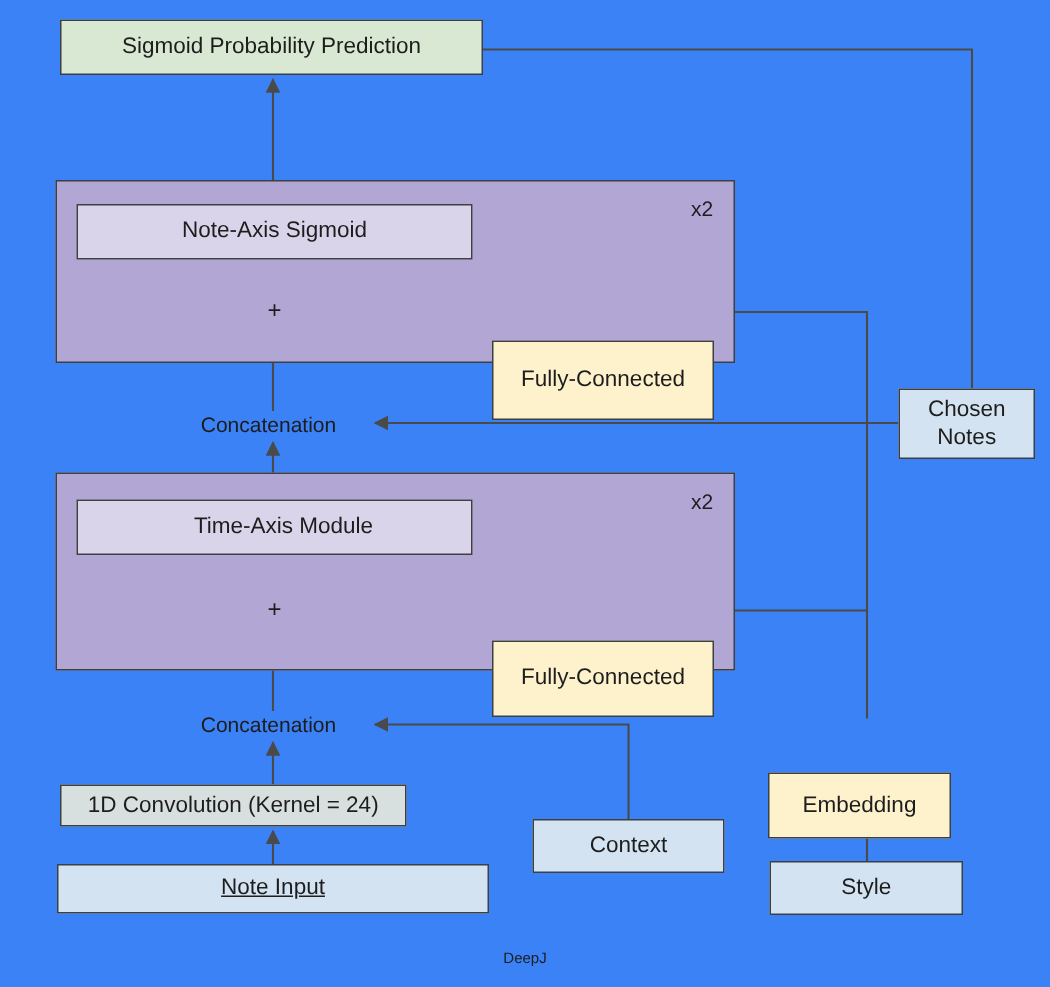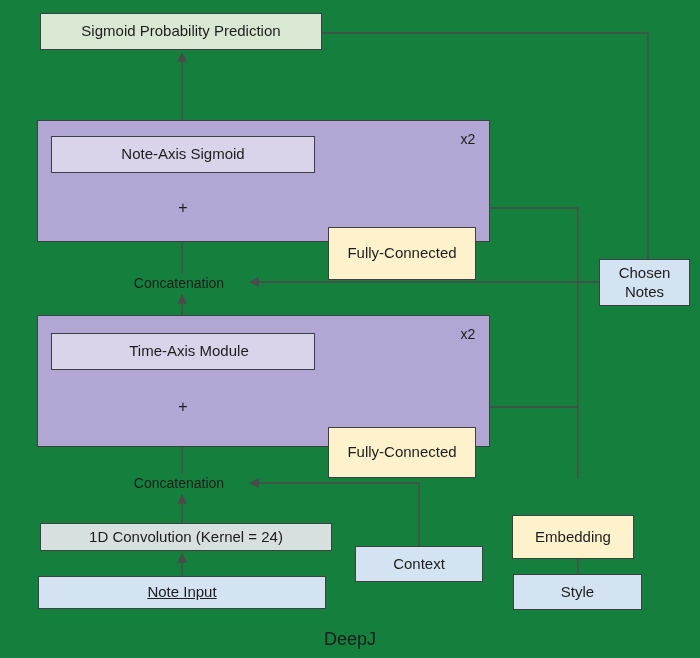--- a/index.html
+++ b/index.html
@@ -6,21 +6,21 @@
     margin: 0;
     padding: 0;
     background: #ffffff;
     font-family: "Liberation Sans", "DejaVu Sans", sans-serif;
     color: #1d1d1d;
   }
   .canvas {
     position: relative;
     width: 700px;
     height: 658px;
-    background: #15803d;
+    background: #3b82f6;
     overflow: hidden;
   }
   .connectors {
     position: absolute;
     left: 0; top: 0;
     width: 700px; height: 658px;
     pointer-events: none;
   }
   .node {
     position: absolute;
@@ -57,26 +57,26 @@
   .fc1          { left: 328px; top: 182px; width: 148px; height: 53px; }
   .plus1        { left: 173px; top: 198px; width: 20px;  height: 20px; font-size: 16px; }
   .concat-upper { left: 118px; top: 274px; width: 122px; height: 18px; font-size: 14px; }
   .chosen       { left: 599px; top: 259px; width: 91px;  height: 47px; padding: 2px 6px; }
   .purple2      { left: 37px;  top: 315px; width: 453px; height: 132px; }
   .time-module  { left: 51px;  top: 333px; width: 264px; height: 37px; padding-left: 12px; }
   .x2-lower     { left: 450px; top: 324px; width: 36px;  height: 20px; font-size: 14px; }
   .fc2          { left: 328px; top: 382px; width: 148px; height: 51px; }
   .plus2        { left: 173px; top: 397px; width: 20px;  height: 20px; font-size: 16px; }
   .concat-lower { left: 118px; top: 474px; width: 122px; height: 18px; font-size: 14px; }
-  .conv1d       { left: 40px;  top: 523px; width: 292px; height: 28px; }
+  .conv1d       { left: 40px;  top: 523px; width: 231px; height: 28px; }
   .note-input   { left: 38px;  top: 576px; width: 288px; height: 33px; text-decoration: underline; }
   .context      { left: 355px; top: 546px; width: 128px; height: 36px; }
   .style-box    { left: 513px; top: 574px; width: 129px; height: 36px; }
   .embedding    { left: 512px; top: 470px; width: 122px; height: 44px; }
-  .caption      { left: 0px;   top: 628px; width: 700px; height: 22px; font-size: 18px; }
+  .caption      { left: 0px;   top: 628px; width: 700px; height: 22px; font-size: 10px; }
 </style>
 </head>
 <body>
 
 <div class="canvas">
 
   <svg class="connectors" viewBox="0 0 700 658" xmlns="http://www.w3.org/2000/svg">
     <defs>
       <marker id="arr" viewBox="0 0 10 10" refX="9" refY="5" markerWidth="7" markerHeight="7" orient="auto-start-reverse">
         <path d="M0,0 L10,5 L0,10 z" fill="#4a4a4a"></path>

